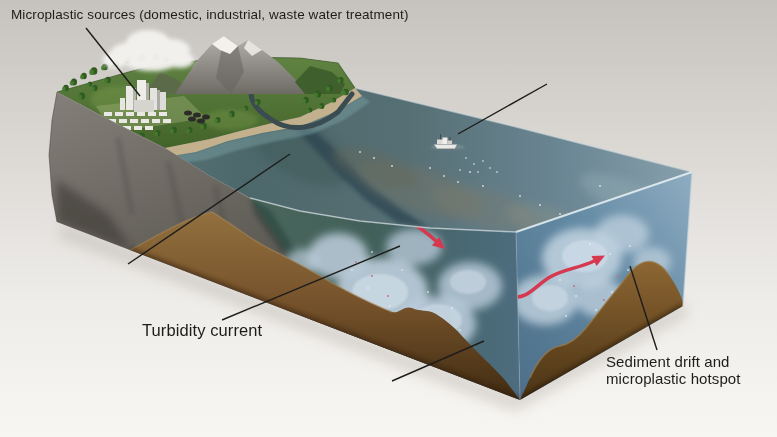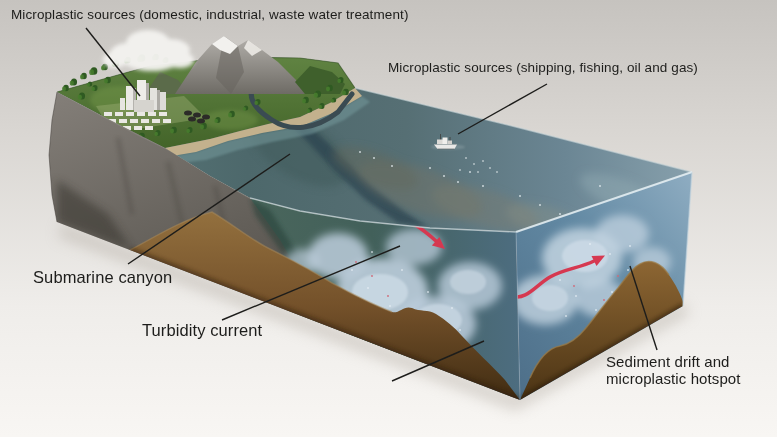--- a/index.html
+++ b/index.html
@@ -369,18 +369,16 @@
     <line x1="86" y1="28" x2="140" y2="96"></line>
     <line x1="547" y1="84" x2="458" y2="134"></line>
     <line x1="128" y1="264" x2="290" y2="154"></line>
     <line x1="222" y1="320" x2="400" y2="246"></line>
     <line x1="392" y1="381" x2="484" y2="341"></line>
     <line x1="630" y1="266" x2="657" y2="350"></line>
   </g>
 </svg>
 
 <div class="lbl lbl-sm" id="lbl-source-land">Microplastic sources (domestic, industrial, waste water treatment)</div>
-<div class="lbl lbl-sm" id="lbl-source-marine">Microplastic sources (shipping, fishing, oil and gas)</div>
-<div class="lbl lbl-lg" id="lbl-canyon">Submarine canyon</div>
 <div class="lbl lbl-lg" id="lbl-turbidity">Turbidity current</div>
 <div class="lbl lbl-md" id="lbl-sediment">Sediment drift and microplastic hotspot</div>
 
 </div>
 
 </body></html>

